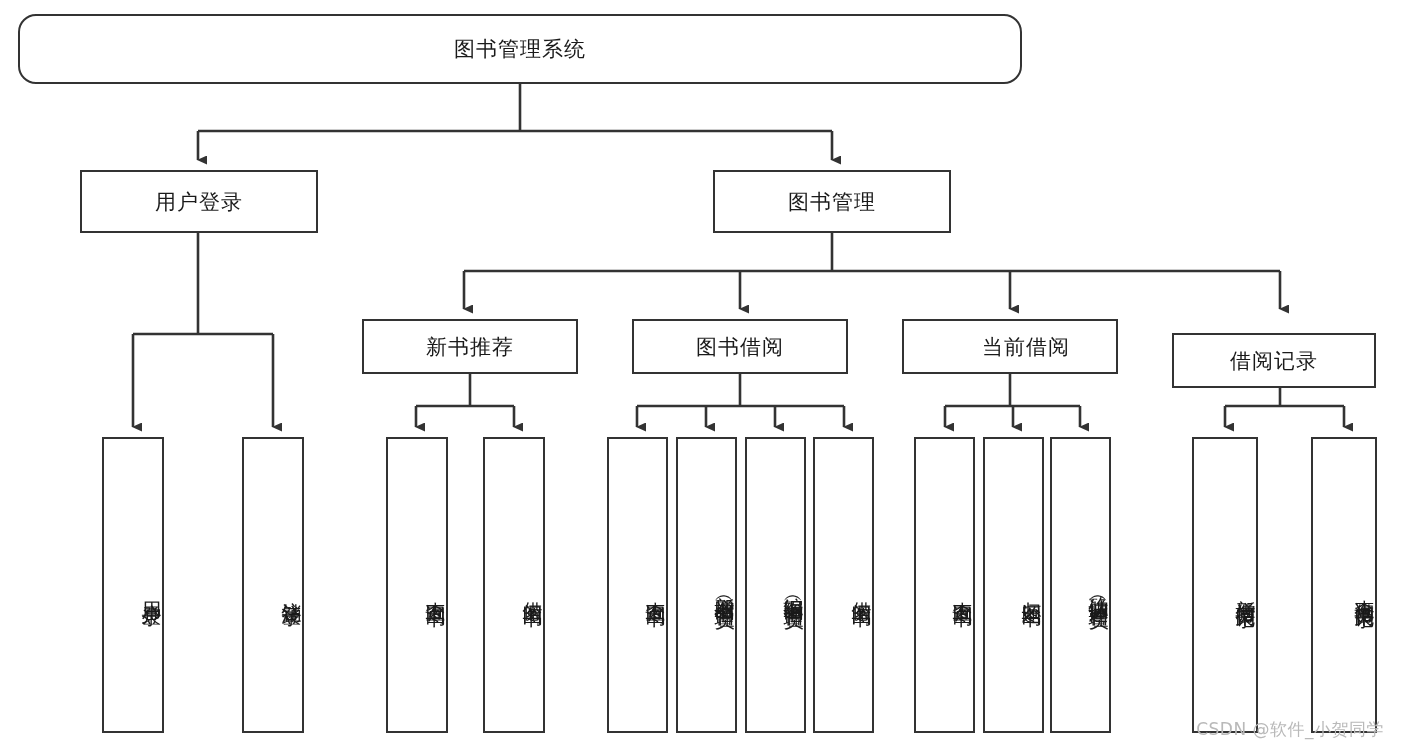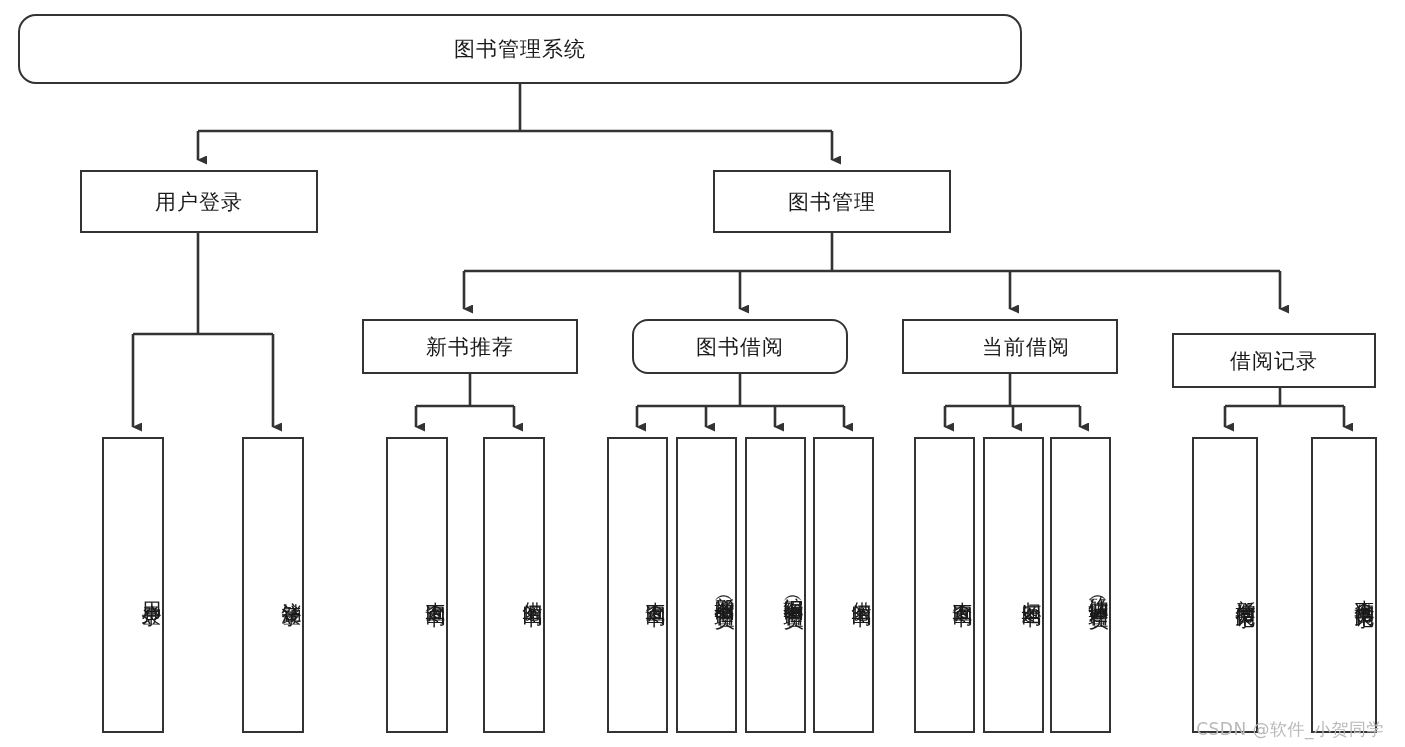--- a/index.html
+++ b/index.html
@@ -127,21 +127,21 @@
   <div class="node horiz" style="left:80px; top:170px; width:238px; height:63px;">
     <span class="label">用户登录</span>
   </div>
   <div class="node horiz" style="left:713px; top:170px; width:238px; height:63px;">
     <span class="label">图书管理</span>
   </div>
 
   <div class="node horiz" style="left:362px; top:319px; width:216px; height:55px;">
     <span class="label">新书推荐</span>
   </div>
-  <div class="node horiz" style="left:632px; top:319px; width:216px; height:55px;border-radius:16px;">
+  <div class="node horiz" style="left:632px; top:319px; width:216px; height:55px;">
     <span class="label">图书借阅</span>
   </div>
   <div class="node horiz" style="left:902px; top:319px; width:216px; height:55px;padding-left:32px;">
     <span class="label">当前借阅</span>
   </div>
   <div class="node horiz" style="left:1172px; top:333px; width:204px; height:55px;">
     <span class="label">借阅记录</span>
   </div>
 
   <div class="node vert" style="left:102px; top:437px; width:62px; height:296px;">

